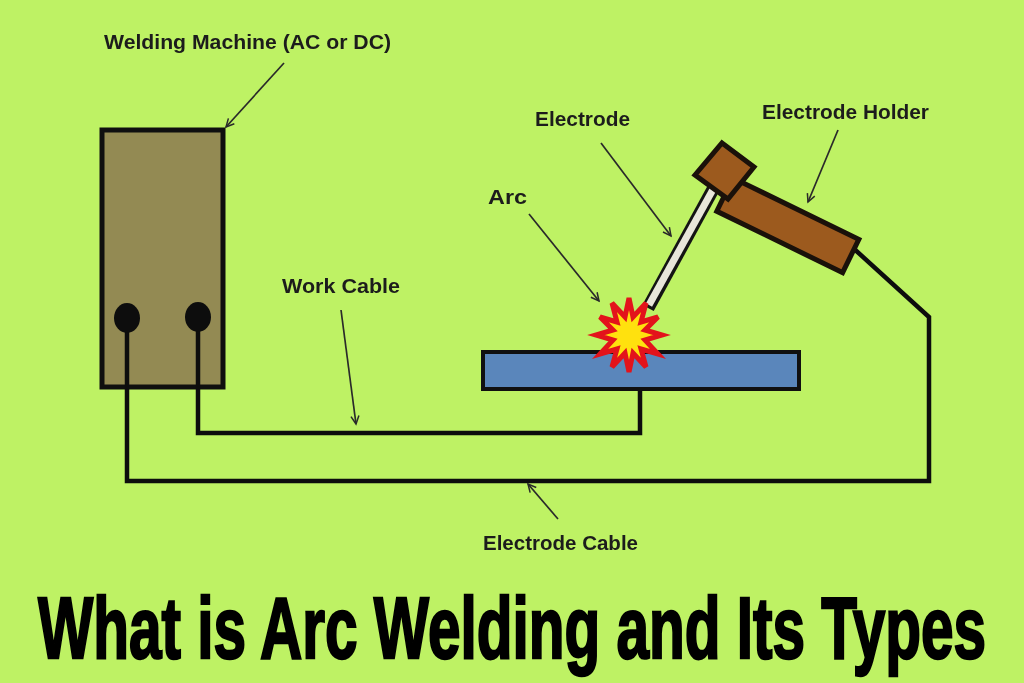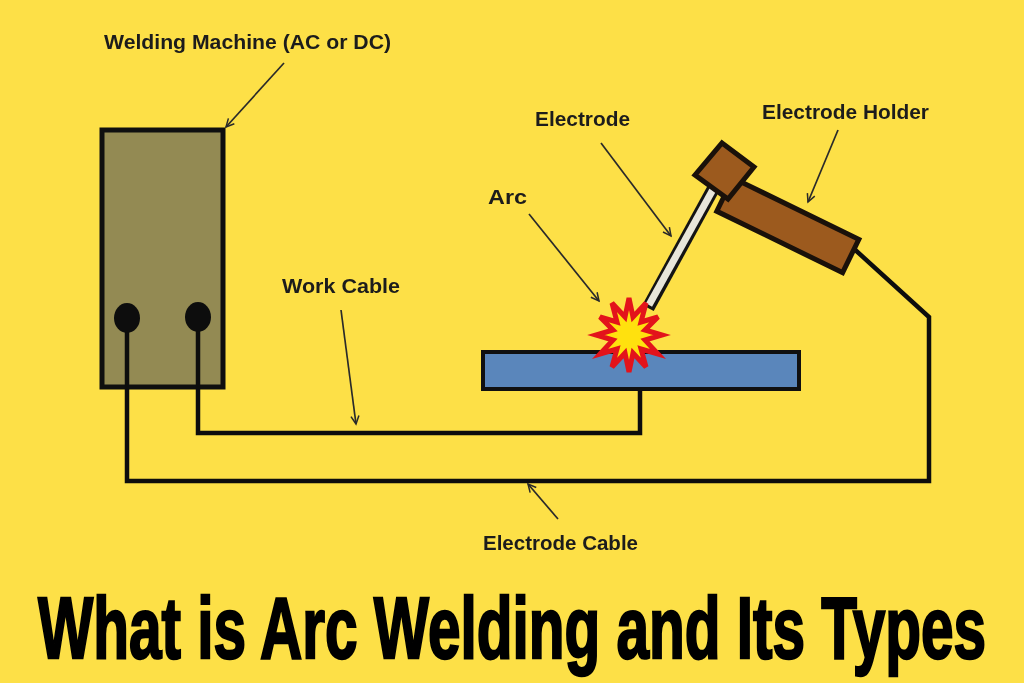--- a/index.html
+++ b/index.html
@@ -1,20 +1,20 @@
 <!DOCTYPE html>
 <html><head>
 <meta charset="utf-8">
 <style>
   html, body { margin: 0; padding: 0; background: #ffffff; }
   .stage {
     position: relative;
     width: 1024px;
     height: 683px;
-    background: #fde047;
+    background: #bef264;
     overflow: hidden;
     font-family: "Liberation Sans", "DejaVu Sans", sans-serif;
   }
   svg { display: block; }
   .lbl {
     font-family: "Liberation Sans", "DejaVu Sans", sans-serif;
     font-weight: bold;
     font-size: 21px;
     fill: #1c1c1c;
   }

